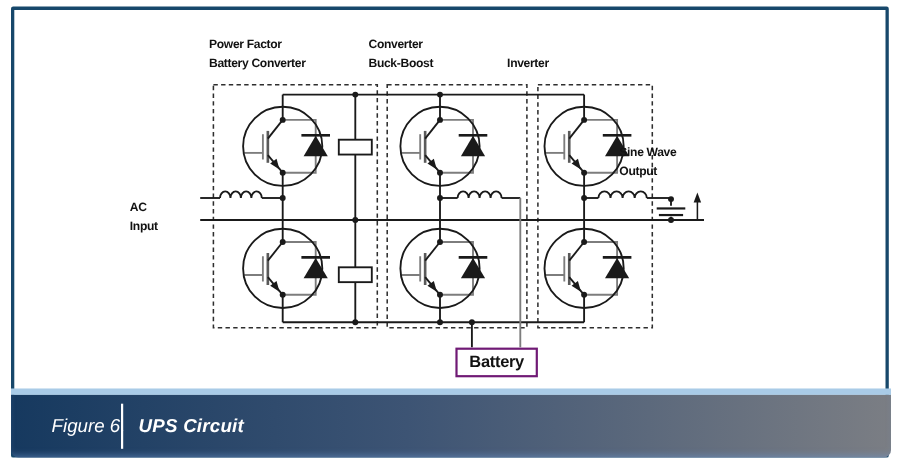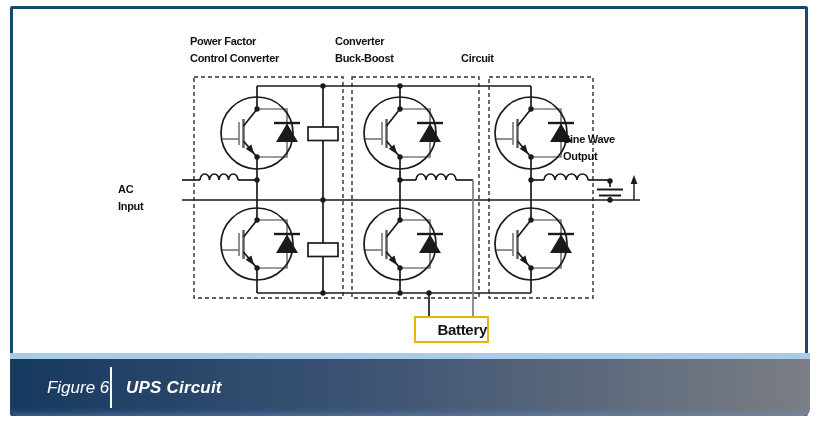--- a/index.html
+++ b/index.html
@@ -12,22 +12,22 @@
     border:3px solid #17486b;border-radius:2px;box-sizing:border-box;background:#ffffff;
   }
   .circuit-svg{position:absolute;left:0;top:0;width:818px;height:424px;}
   .lbl{
     position:absolute;text-align:left;color:#121212;font-weight:bold;
     font-size:11px;line-height:17px;letter-spacing:-0.3px;white-space:nowrap;
   }
   .lbl span{display:block;}
   .battery-box{
     position:absolute;left:414px;top:316px;width:75px;height:27px;
-    border:2px solid #eab308;background:#ffffff;box-sizing:border-box;
-    display:flex;align-items:center;justify-content:flex-end;
+    border:2px solid #701a75;background:#ffffff;box-sizing:border-box;
+    display:flex;align-items:center;justify-content:center;
     font-weight:bold;font-size:15px;color:#121212;letter-spacing:-0.3px;
   }
   .caption{
     position:absolute;left:10px;top:353px;width:800px;height:63px;
     border-radius:0 0 7px 7px;overflow:hidden;
   }
   .caption-strip{height:6px;background:#a9cbe7;}
   .caption-bar{
     position:relative;height:57px;
     background:linear-gradient(90deg,#16395f 0%,#3d5474 45%,#7b7e84 100%);
@@ -139,28 +139,28 @@
       <circle cx="323" cy="293" r="2.7"></circle>
         <circle cx="400" cy="293" r="2.7"></circle>
         <circle cx="429" cy="293" r="2.7"></circle>
       <circle cx="610" cy="181" r="2.7"></circle>
         <circle cx="610" cy="200" r="2.7"></circle>
     </g>
   </svg>
 
   <div class="lbl" style="left:190px;top:33px;width:160px;">
     <span>Power Factor</span>
-    <span>Control Converter</span>
+    <span>Battery Converter</span>
   </div>
   <div class="lbl" style="left:335px;top:33px;width:160px;">
     <span>Converter</span>
     <span>Buck-Boost</span>
   </div>
   <div class="lbl" style="left:461px;top:50px;width:160px;">
-    <span>Circuit</span>
+    <span>Inverter</span>
   </div>
   <div class="lbl" style="left:563px;top:131px;width:160px;">
     <span>Sine Wave</span>
     <span>Output</span>
   </div>
   <div class="lbl" style="left:118px;top:181px;width:80px;">
     <span>AC</span>
     <span>Input</span>
   </div>
   <div class="battery-box">

